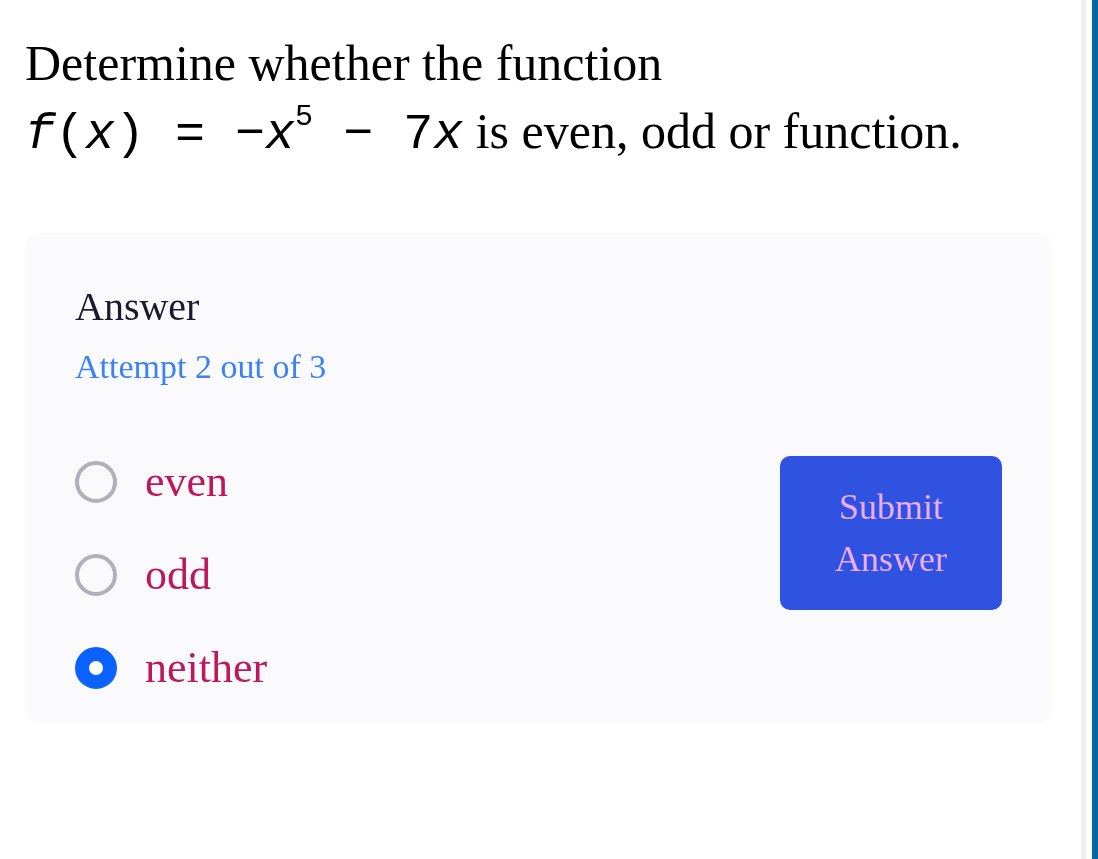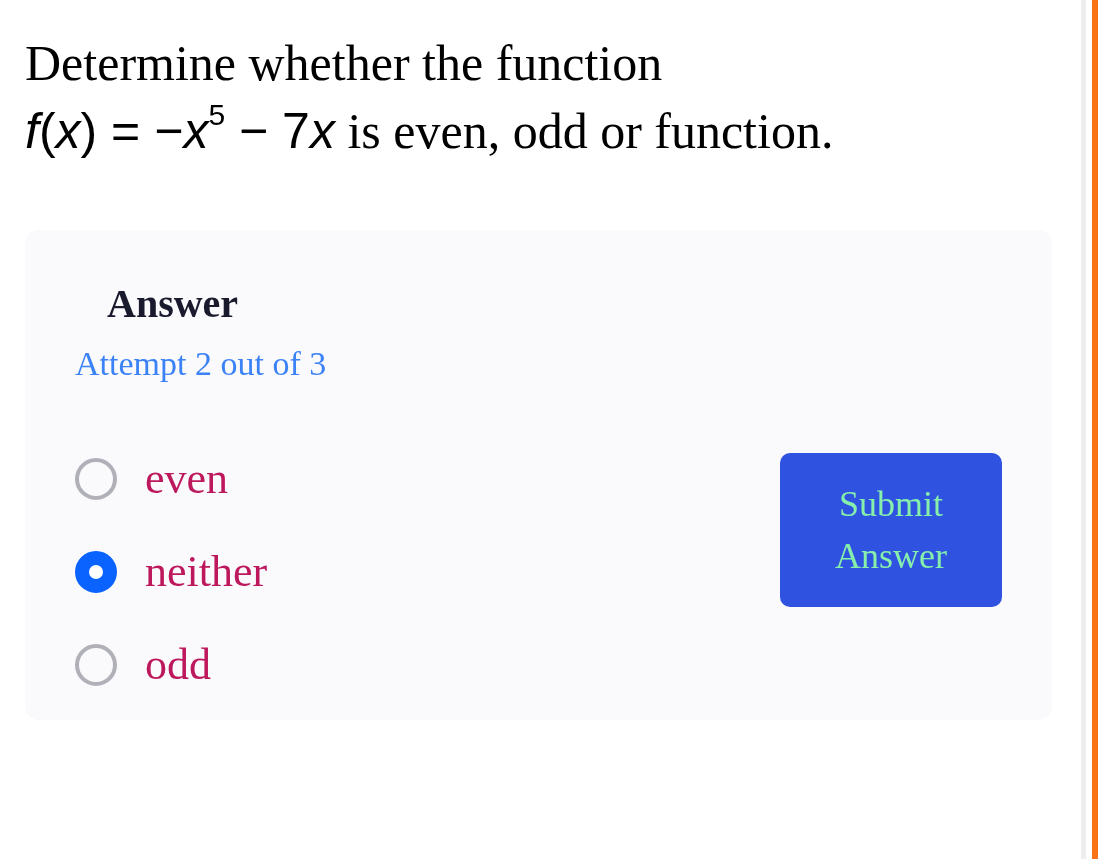--- a/index.html
+++ b/index.html
@@ -9,65 +9,64 @@
     }
     body {
       font-family: Georgia, 'Times New Roman', serif;
       background: #fff;
       width: 1098px;
       height: 859px;
       position: relative;
     }
     .container {
       padding: 30px 25px 4px 25px;
-      border-right: 6px solid #f97316;
+      border-right: 6px solid #0369a1;
       height: 100%;
       position: relative;
     }
     .container::after {
       content: '';
       position: absolute;
       right: 6px;
       top: 0;
       width: 5px;
       height: 100%;
       background: #eee;
     }
     .question {
       font-size: 50px;
       line-height: 1.35;
       color: #000;
       margin-bottom: 65px;
     }
     .math {
-      font-family: Liberation Sans, sans-serif;
+      font-family: Liberation Mono, monospace;
       font-style: italic;
     }
     .math-n {
       font-style: normal;
     }
     .sup {
       font-size: 30px;
       vertical-align: super;
       position: relative;
       top: -5px;
     }
     .answer-section {
       background: #fafafd;
       border-radius: 14px;
       padding: 50px 50px 30px 50px;
       margin-right: 15px;
     }
     .answer-title {
       font-family: Georgia, serif;
       font-size: 40px;
-      font-weight: bold;
+      font-weight: normal;
       color: #1a1a2e;
       margin-bottom: 18px;
-      margin-left: 32px;
     }
     .attempt-text {
       font-family: Georgia, serif;
       font-size: 34px;
       color: #3b82f6;
       margin-bottom: 70px;
     }
     .options-row {
       display: flex;
       justify-content: space-between;
@@ -108,21 +107,21 @@
     .radio-outer.selected .radio-inner {
       display: block;
     }
     .option-label {
       font-family: Georgia, serif;
       font-size: 44px;
       color: #be185d;
     }
     .submit-btn {
       background: #2f52e0;
-      color: #86efac;
+      color: #f0abfc;
       font-family: Georgia, serif;
       font-size: 36px;
       border: none;
       border-radius: 10px;
       padding: 25px 36px;
       line-height: 1.45;
       cursor: pointer;
       text-align: center;
       width: 222px;
     }
@@ -146,31 +145,31 @@
       <div class="options">
 
         <div class="option">
           <div class="radio-outer">
             
           </div>
           <span class="option-label">even</span>
         </div>
 
         <div class="option">
+          <div class="radio-outer">
+            
+          </div>
+          <span class="option-label">odd</span>
+        </div>
+
+        <div class="option">
           <div class="radio-outer selected">
             <div class="radio-inner"></div>
           </div>
           <span class="option-label">neither</span>
-        </div>
-
-        <div class="option">
-          <div class="radio-outer">
-            
-          </div>
-          <span class="option-label">odd</span>
         </div>
 
       </div>
 
       <button class="submit-btn">Submit Answer</button>
     </div>
   </div>
 
 </div>
 

